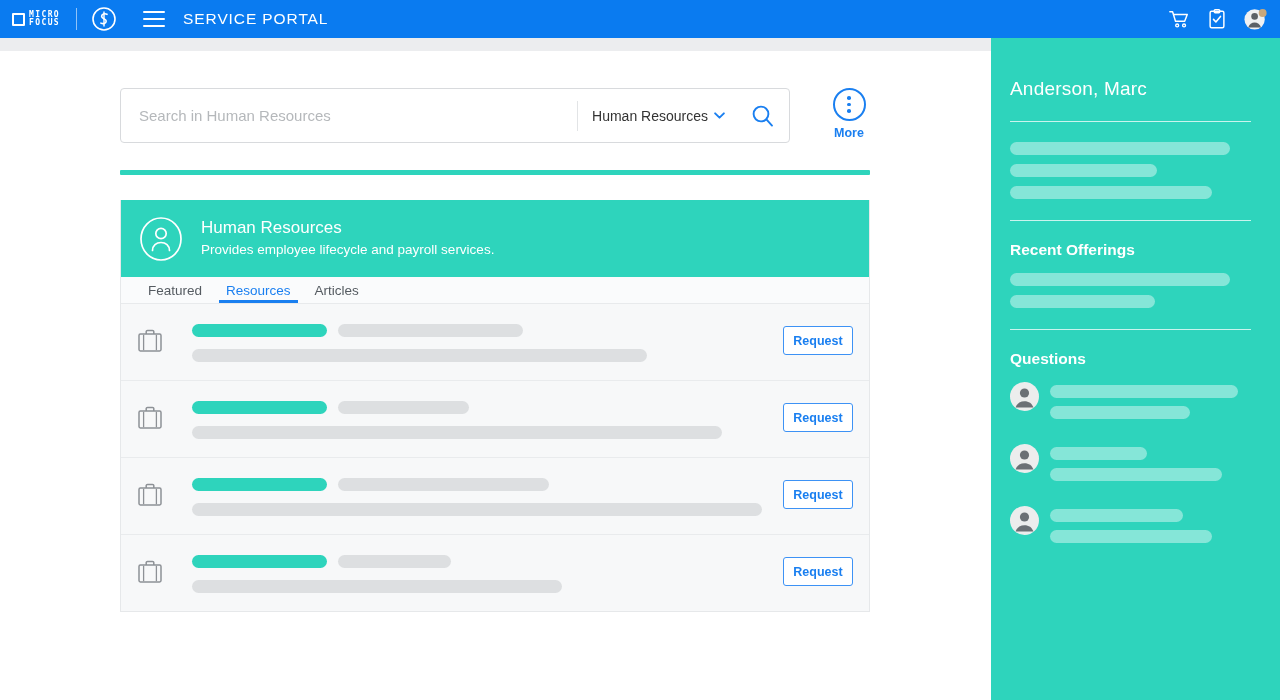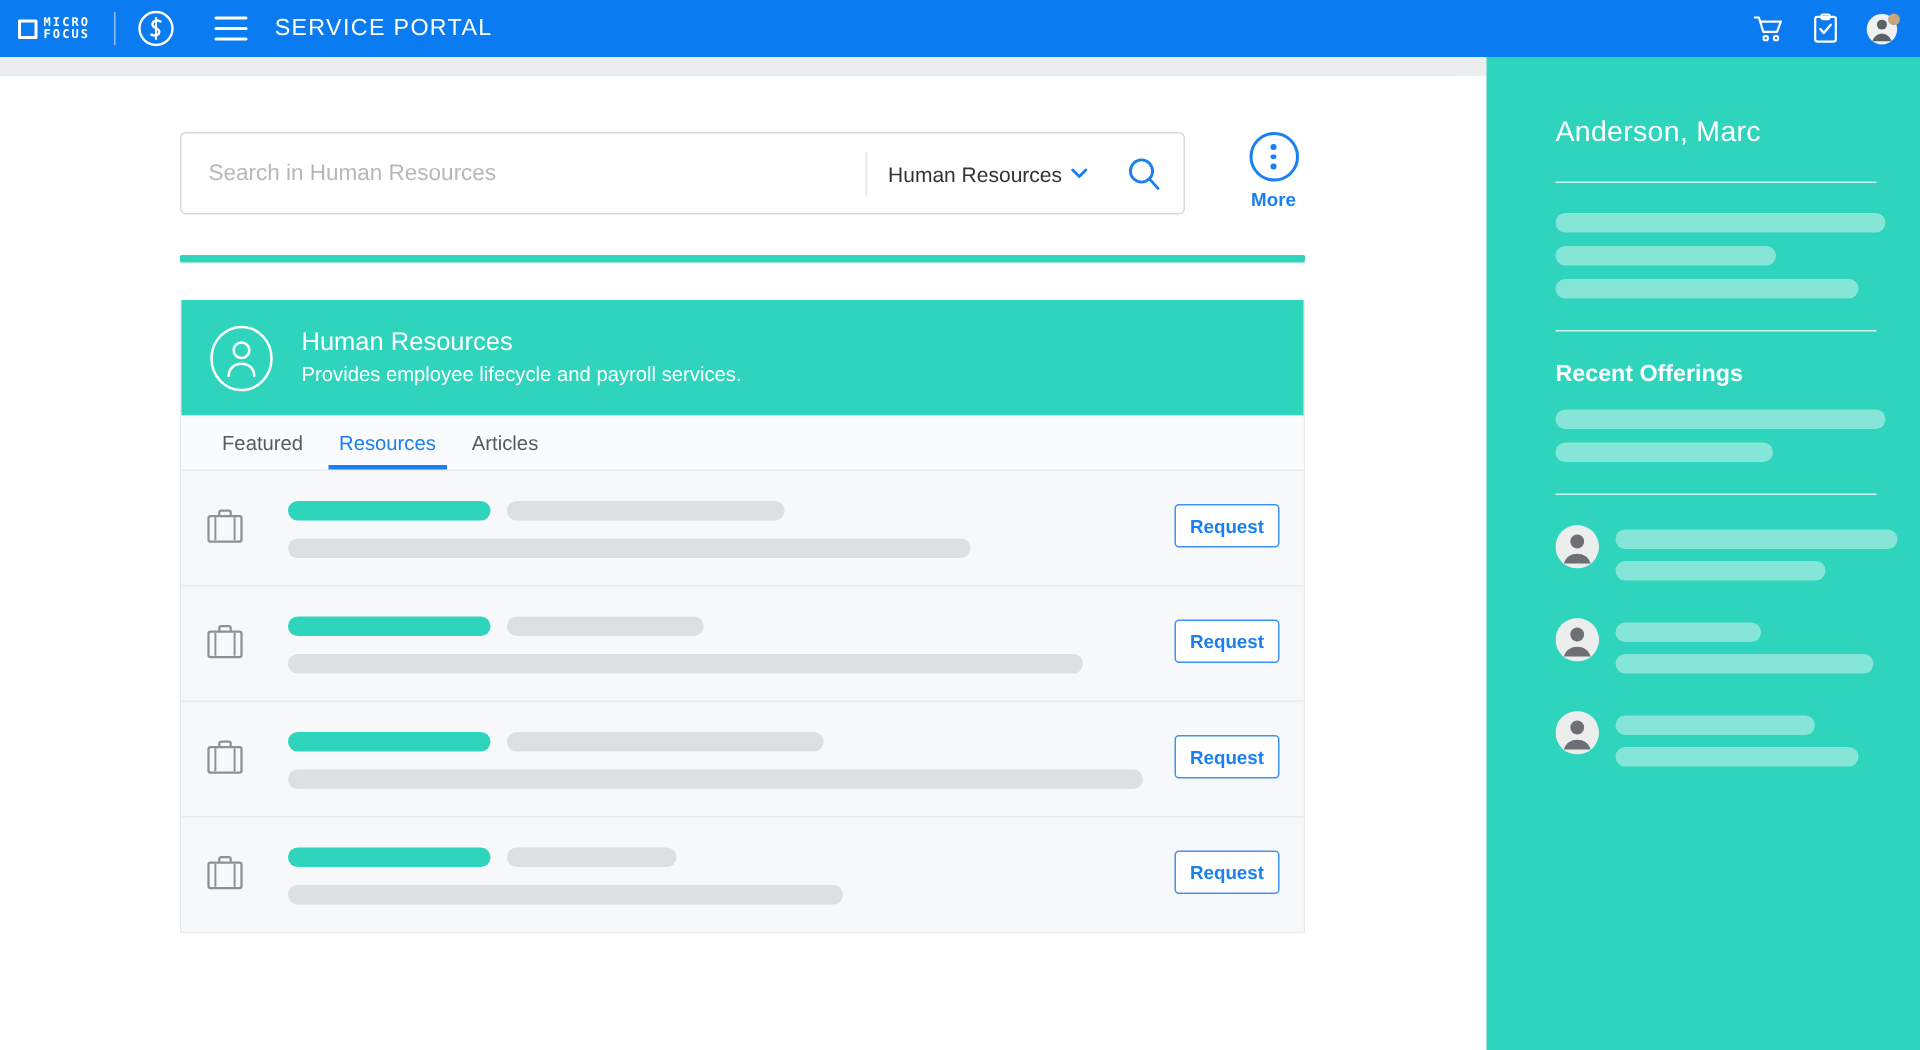--- a/index.html
+++ b/index.html
@@ -172,21 +172,21 @@
     color: #ffffff; font-size: 17px; font-weight: 400;
     line-height: 22px;
   }
   .svc-sub {
     color: #ffffff; font-size: 13.5px; font-weight: 400;
     line-height: 20px; margin-top: 1px;
   }
 
   
   .tabs {
-    height: 37px;
+    height: 27px;
     background: #fafbfc;
     border-bottom: 1px solid #e8eaec;
     display: flex; align-items: stretch;
     padding-left: 15px;
   }
   .tab {
     display: flex; align-items: center;
     padding: 0 12px;
     font-size: 13.5px; color: #555b61;
     cursor: pointer; position: relative;
@@ -235,21 +235,21 @@
     position: absolute; left: 972px; top: 0;
     width: 14px; height: 649px;
     background: #ffffff;
   }
 
   
   .sidebar {
     position: absolute; left: 991px; top: 38px;
     width: 289px; height: 662px;
     background: #2ed4bc;
-    padding: 40px 29px 0 46px;
+    padding: 40px 29px 0 19px;
     overflow: hidden;
   }
   .sb-user {
     color: #ffffff; font-size: 19px; font-weight: 400;
     letter-spacing: .2px;
   }
   .sb-hr {
     height: 1px; background: rgba(255,255,255,.75);
     margin: 21px 0 20px 0;
   }
@@ -458,20 +458,21 @@
         <div class="sb-bar" style="width:202px"></div>
   </div>
   <div class="sb-hr"></div>
       <div class="sb-section">
     <div class="sb-heading">Recent Offerings</div>
     <div class="sb-bar" style="width:220px"></div>
         <div class="sb-bar" style="width:145px"></div>
   </div>
   <div class="sb-hr"></div>
       <div class="sb-section">
+  <div class="sb-heading">Questions</div>
   <div class="q-item">
       <svg class="q-avatar" viewBox="0 0 29 29">
   <circle cx="14.5" cy="14.5" r="14.5" fill="#eceded"></circle>
   <circle cx="14.5" cy="11" r="4.6" fill="#6b7075"></circle>
   <path d="M5.6 25.6c1.2-4.2 4.7-6.4 8.9-6.4s7.7 2.2 8.9 6.4z" fill="#6b7075"></path>
 </svg>
       <div class="q-lines">
         <div class="sb-bar" style="width:188px"></div>
             <div class="sb-bar" style="width:140px"></div>
       </div>

